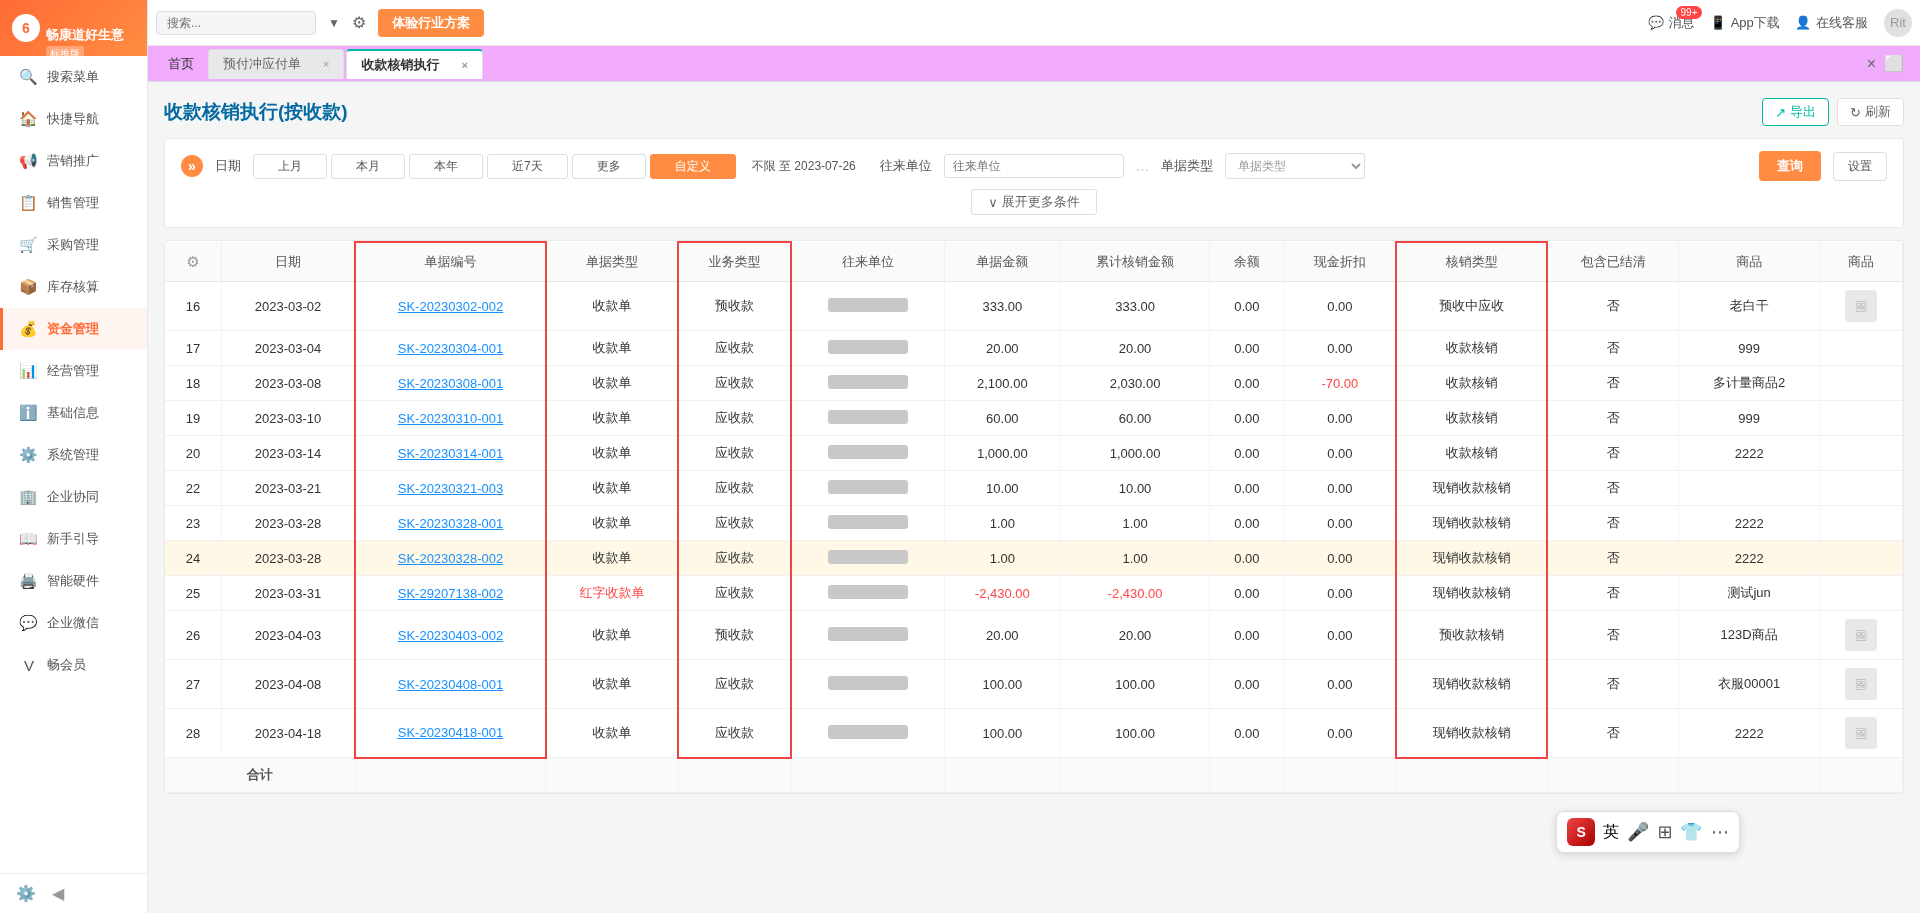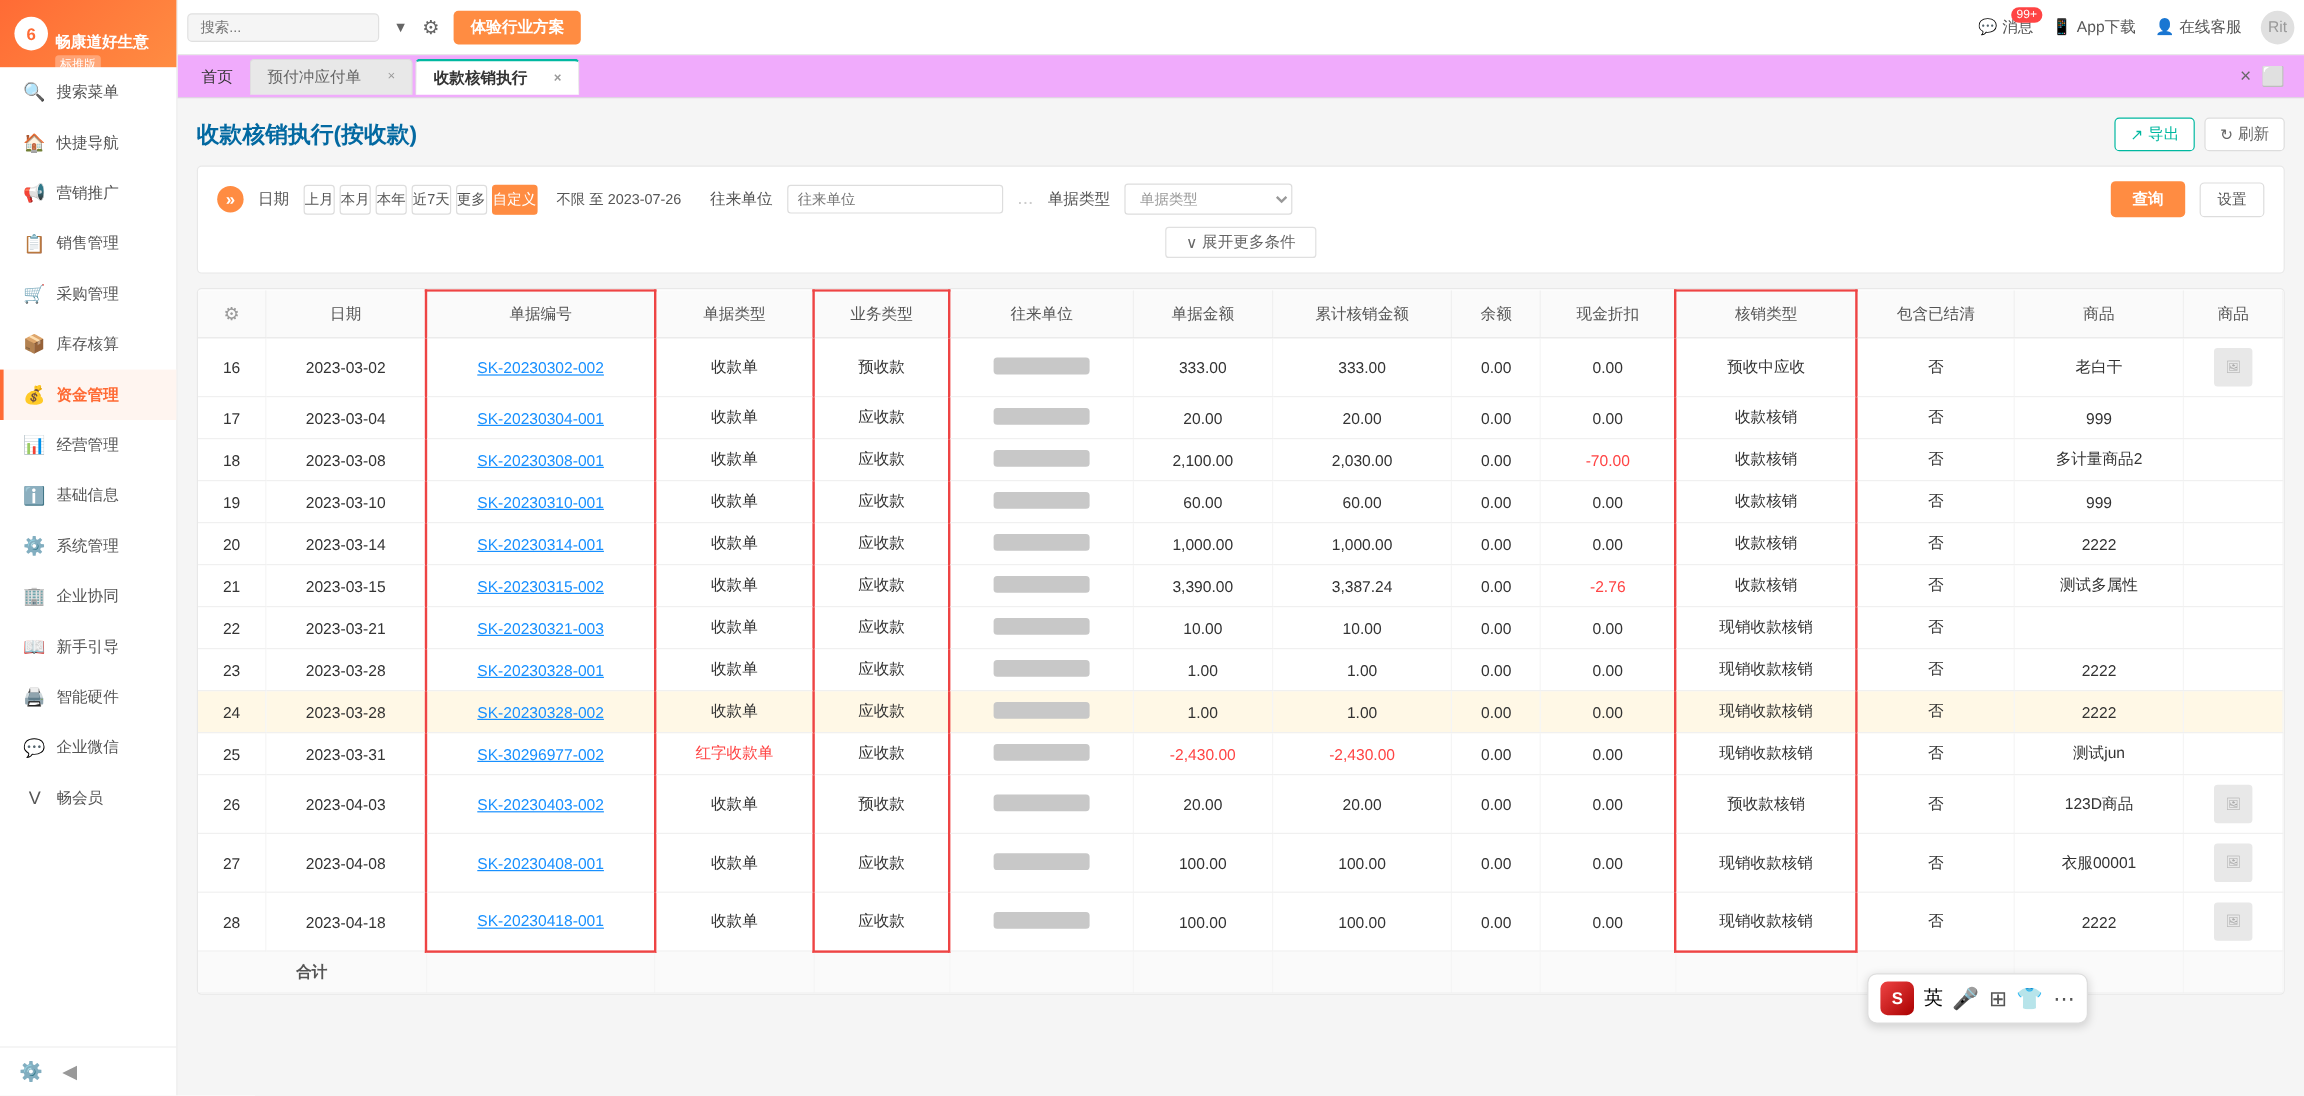--- a/index.html
+++ b/index.html
@@ -155,21 +155,21 @@
     .filter-row { display: flex; align-items: center; gap: 12px; flex-wrap: wrap; }
     .filter-expand-btn {
       background: #ff8c42; color: #fff; border: none; border-radius: 50%;
       width: 22px; height: 22px; display: flex; align-items: center; justify-content: center;
       cursor: pointer; font-size: 14px; font-weight: bold;
     }
     .filter-label { color: #555; font-size: 13px; white-space: nowrap; }
     .filter-date-btns { display: flex; gap: 4px; }
     .filter-date-btn {
       border: 1px solid #ddd; background: #fff; color: #555;
-      padding: 3px 0; border-radius: 3px; cursor: pointer; font-size: 12px;
+      padding: 3px 24px; border-radius: 3px; cursor: pointer; font-size: 12px;
     }
     .filter-date-btn.custom { background: #ff8c42; color: #fff; border-color: #ff8c42; }
     .filter-date-range { color: #555; font-size: 12px; margin-left: 4px; }
     .filter-divider { color: #ccc; }
     .filter-input {
       border: 1px solid #ddd; border-radius: 3px;
       padding: 4px 8px; font-size: 12px; width: 180px; color: #999;
     }
     .filter-dots { color: #ccc; font-size: 16px; }
     .filter-select {
@@ -546,36 +546,20 @@
       <td class="">1,000.00</td>
       <td class="">1,000.00</td>
       <td>0.00</td>
       <td class="">0.00</td>
       <td style="border-left:2px solid #e44;border-right:2px solid #e44;">收款核销</td>
       <td>否</td>
       <td>2222</td>
       <td></td>
     </tr>
             <tr>
-      <td>21</td>
-      <td>2023-03-15</td>
-      <td style="border-left:2px solid #e44;border-right:2px solid #e44;"><span class="link-text">SK-20230315-002</span></td>
-      <td class="">收款单</td>
-      <td style="border-left:2px solid #e44;border-right:2px solid #e44;">应收款</td>
-      <td><span class="blurred" style="display:inline-block;width:80px;height:14px;"></span></td>
-      <td class="">3,390.00</td>
-      <td class="">3,387.24</td>
-      <td>0.00</td>
-      <td class="negative">-2.76</td>
-      <td style="border-left:2px solid #e44;border-right:2px solid #e44;">收款核销</td>
-      <td>否</td>
-      <td>测试多属性</td>
-      <td></td>
-    </tr>
-            <tr>
       <td>22</td>
       <td>2023-03-21</td>
       <td style="border-left:2px solid #e44;border-right:2px solid #e44;"><span class="link-text">SK-20230321-003</span></td>
       <td class="">收款单</td>
       <td style="border-left:2px solid #e44;border-right:2px solid #e44;">应收款</td>
       <td><span class="blurred" style="display:inline-block;width:80px;height:14px;"></span></td>
       <td class="">10.00</td>
       <td class="">10.00</td>
       <td>0.00</td>
       <td class="">0.00</td>
@@ -612,21 +596,21 @@
       <td>0.00</td>
       <td class="">0.00</td>
       <td style="border-left:2px solid #e44;border-right:2px solid #e44;">现销收款核销</td>
       <td>否</td>
       <td>2222</td>
       <td></td>
     </tr>
             <tr>
       <td>25</td>
       <td>2023-03-31</td>
-      <td style="border-left:2px solid #e44;border-right:2px solid #e44;"><span class="link-text">SK-30296977-002</span></td>
+      <td style="border-left:2px solid #e44;border-right:2px solid #e44;"><span class="link-text">SK-29207138-002</span></td>
       <td class="negative">红字收款单</td>
       <td style="border-left:2px solid #e44;border-right:2px solid #e44;">应收款</td>
       <td><span class="blurred" style="display:inline-block;width:80px;height:14px;"></span></td>
       <td class="negative">-2,430.00</td>
       <td class="negative">-2,430.00</td>
       <td>0.00</td>
       <td class="">0.00</td>
       <td style="border-left:2px solid #e44;border-right:2px solid #e44;">现销收款核销</td>
       <td>否</td>
       <td>测试jun</td>

